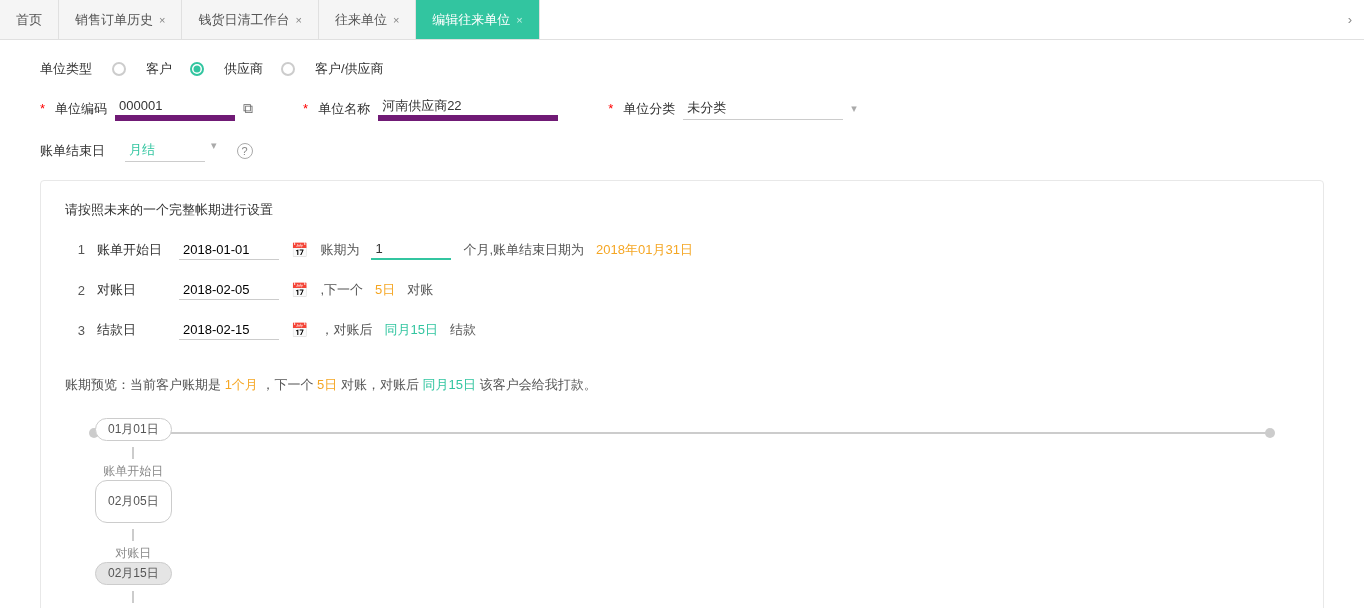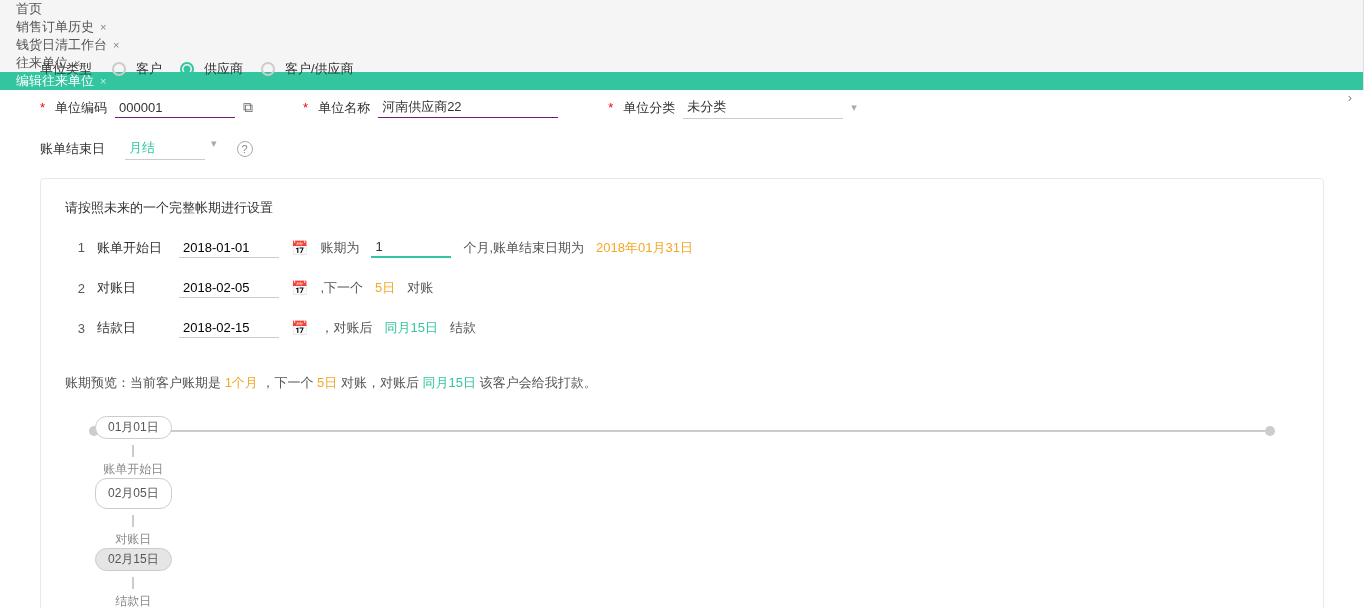--- a/index.html
+++ b/index.html
@@ -5,21 +5,20 @@
     * { box-sizing: border-box; margin: 0; padding: 0; }
     body { font-family: 'Microsoft YaHei', Arial, sans-serif; font-size: 13px; background: #f5f5f5; color: #333; }
 
     
     .tabs-bar {
       display: flex;
       align-items: stretch;
       background: #fff;
       border-bottom: 1px solid #e0e0e0;
       height: 40px;
-      flex-direction: column;
     }
     .tab {
       display: flex;
       align-items: center;
       padding: 0 16px;
       cursor: pointer;
       border-right: 1px solid #e0e0e0;
       font-size: 13px;
       color: #555;
       white-space: nowrap;
@@ -67,21 +66,21 @@
       margin-right: 2px;
     }
     .radio-group {
       display: flex;
       gap: 18px;
       align-items: center;
     }
     .radio-item {
       display: flex;
       align-items: center;
-      gap: 10px;
+      gap: 20px;
       cursor: pointer;
       justify-content: flex-end;
     }
     .radio-circle {
       width: 14px;
       height: 14px;
       border-radius: 50%;
       border: 2px solid #ccc;
       display: inline-block;
       position: relative;
@@ -101,21 +100,21 @@
       transform: translate(-50%, -50%);
     }
 
     .field-group {
       display: flex;
       align-items: center;
       gap: 8px;
     }
     .text-input {
       border: none;
-      border-bottom: 1px solid #701a75;
+      border-bottom: 6px solid #701a75;
       outline: none;
       font-size: 13px;
       padding: 2px 4px;
       color: #333;
     }
     .input-code { width: 120px; }
     .input-name { width: 180px; }
 
     .calendar-icon {
       color: #666;
@@ -360,21 +359,21 @@
         <div style="display:flex; justify-content:space-between; align-items:flex-start; position:relative;flex-direction:column;">
 
           <div style="display:flex;flex-direction:column;align-items:center;position:relative;">
             <div style="border:1px solid #ccc;border-radius:12px;padding:2px 12px;font-size:12px;color:#555;background:#fff;margin-bottom:6px;position:relative;top:0px;">01月01日</div>
             <div style="width:2px;height:12px;background:#ccc;"></div>
             <div style="font-size:12px;color:#888;margin-top:4px;">账单开始日</div>
           </div>
 
 
           <div style="display:flex;flex-direction:column;align-items:center;position:relative;">
-            <div style="border:1px solid #ccc;border-radius:12px;padding:6px 12px;font-size:12px;color:#555;background:#fff;margin-bottom:6px;">02月05日</div>
+            <div style="border:1px solid #ccc;border-radius:12px;padding:12px 12px;font-size:12px;color:#555;background:#fff;margin-bottom:6px;">02月05日</div>
             <div style="width:2px;height:12px;background:#ccc;"></div>
             <div style="font-size:12px;color:#888;margin-top:4px;">对账日</div>
           </div>
 
           <div style="display:flex;flex-direction:column;align-items:center;position:relative;">
             <div style="border:1px solid #ccc;border-radius:12px;padding:2px 12px;font-size:12px;color:#555;background:#e5e5e5;margin-bottom:6px;">02月15日</div>
             <div style="width:2px;height:12px;background:#ccc;"></div>
             <div style="font-size:12px;color:#888;margin-top:4px;">结款日</div>
           </div>
         </div>

